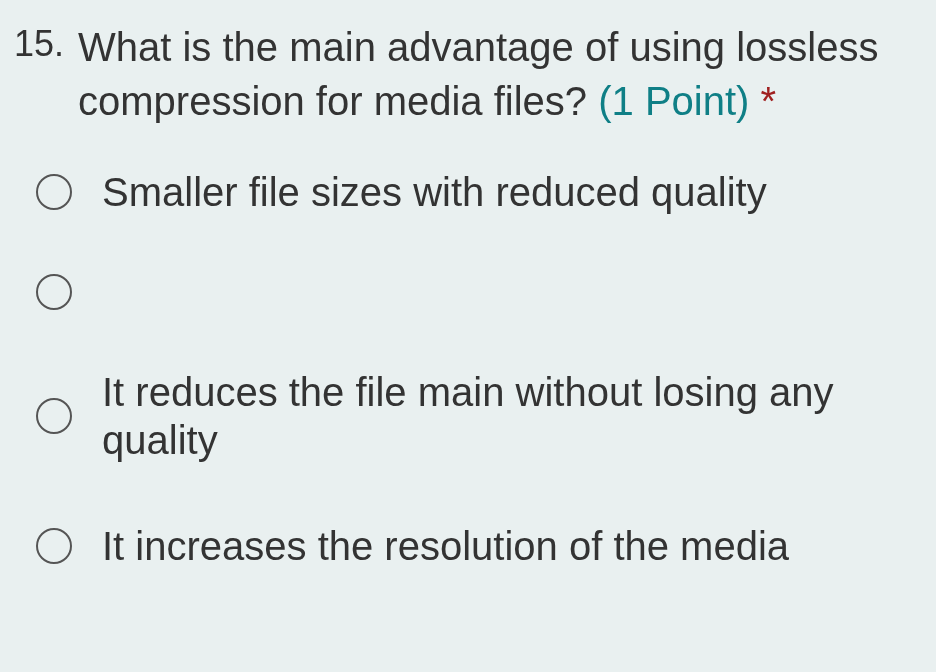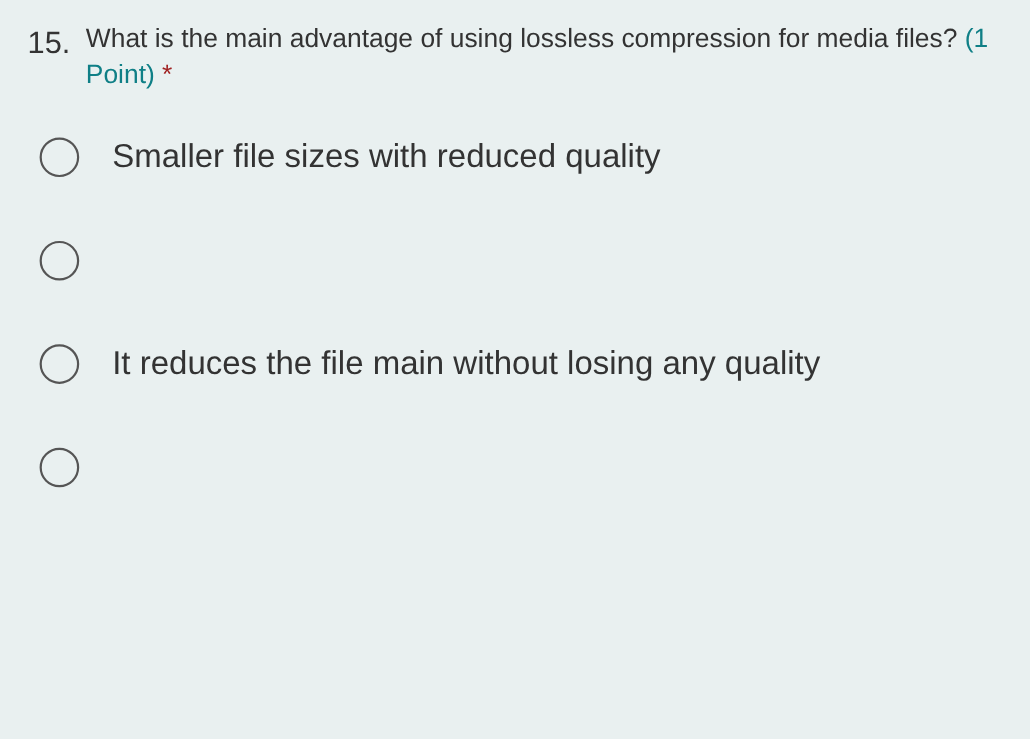--- a/index.html
+++ b/index.html
@@ -13,29 +13,29 @@
   }
   .question-block {
     padding: 20px 10px 20px 12px;
   }
   .question-header {
     display: flex;
     align-items: flex-start;
     margin-bottom: 40px;
   }
   .question-number {
-    font-size: 28px;
+    font-size: 36px;
     color: #333;
     margin-right: 14px;
     line-height: 1.35;
     min-width: 52px;
     text-align: right;
   }
   .question-text {
-    font-size: 24px;
+    font-size: 40px;
     color: #333;
     line-height: 1.35;
   }
   .points {
     color: #0f7f86;
   }
   .required-star {
     color: #a02020;
   }
   .options {
@@ -51,21 +51,21 @@
     width: 36px;
     height: 36px;
     border: 2px solid #555;
     border-radius: 50%;
     background: #fff0;
     flex-shrink: 0;
     margin-left: 16px;
     margin-right: 30px;
   }
   .option-label {
-    font-size: 30px;
+    font-size: 40px;
     color: #333;
     line-height: 1.2;
   }
 </style>
 </head>
 <body>
 
 <div class="question-block">
   <div class="question-header">
     <div class="question-number">15.</div>
@@ -83,15 +83,16 @@
     </div>
     <div class="option-row">
       <div class="radio"></div>
     </div>
     <div class="option-row">
       <div class="radio"></div>
       <div class="option-label">It reduces the file main without losing any quality</div>
     </div>
     <div class="option-row">
       <div class="radio"></div>
+      <div class="option-label">It increases the resolution of the media</div>
     </div>
   </div>
 </div>
 
 </body></html>

